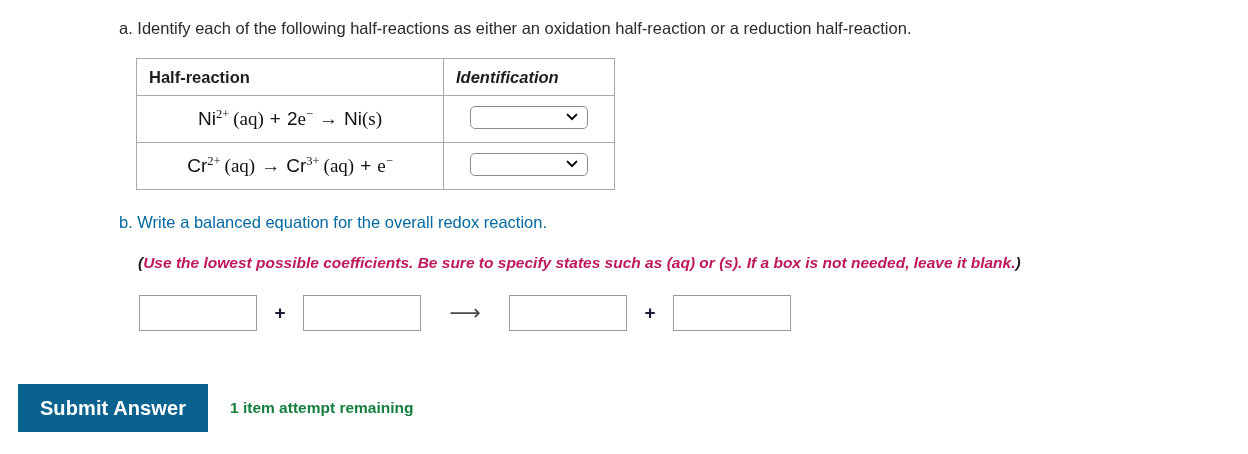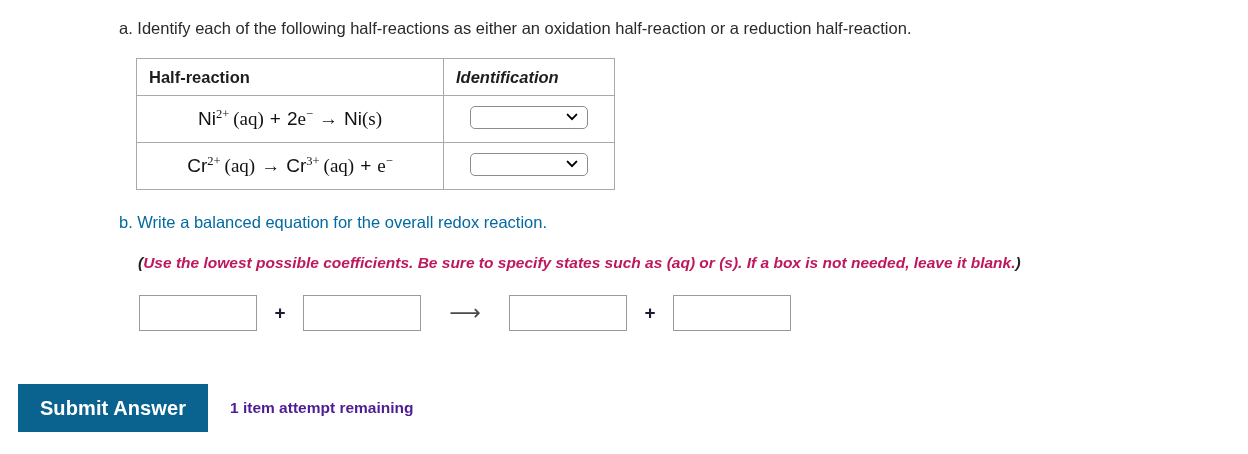--- a/index.html
+++ b/index.html
@@ -202,21 +202,21 @@
   }
   .btn-another {
     background: #8e8e8e;
     width: 224px;
     margin-left: 18px;
   }
   .attempts {
     margin-left: 22px;
     font-size: 15.5px;
     font-weight: bold;
-    color: #4c1d95;
+    color: #15803d;
     white-space: nowrap;
   }
 </style>
 </head>
 <body>
 
 <div class="page">
 
   <div class="prompt-a">a. Identify each of the following half-reactions as either an oxidation half-reaction or a reduction half-reaction.</div>
 

